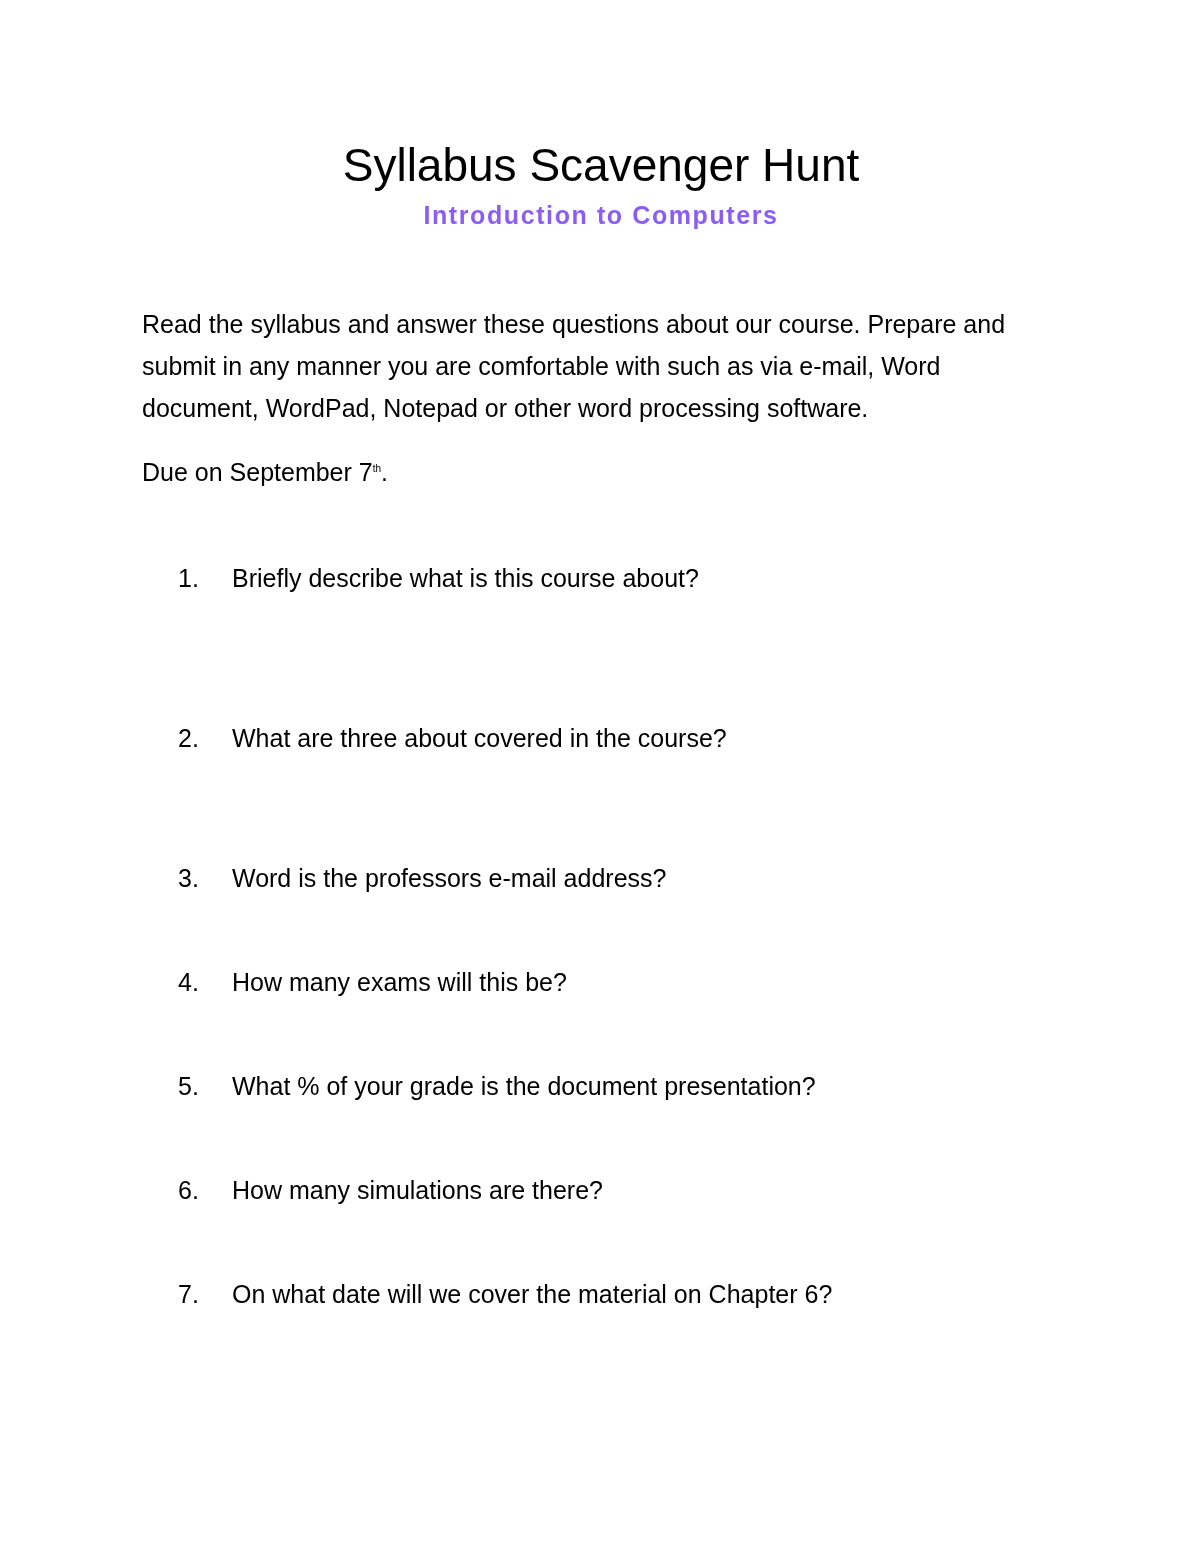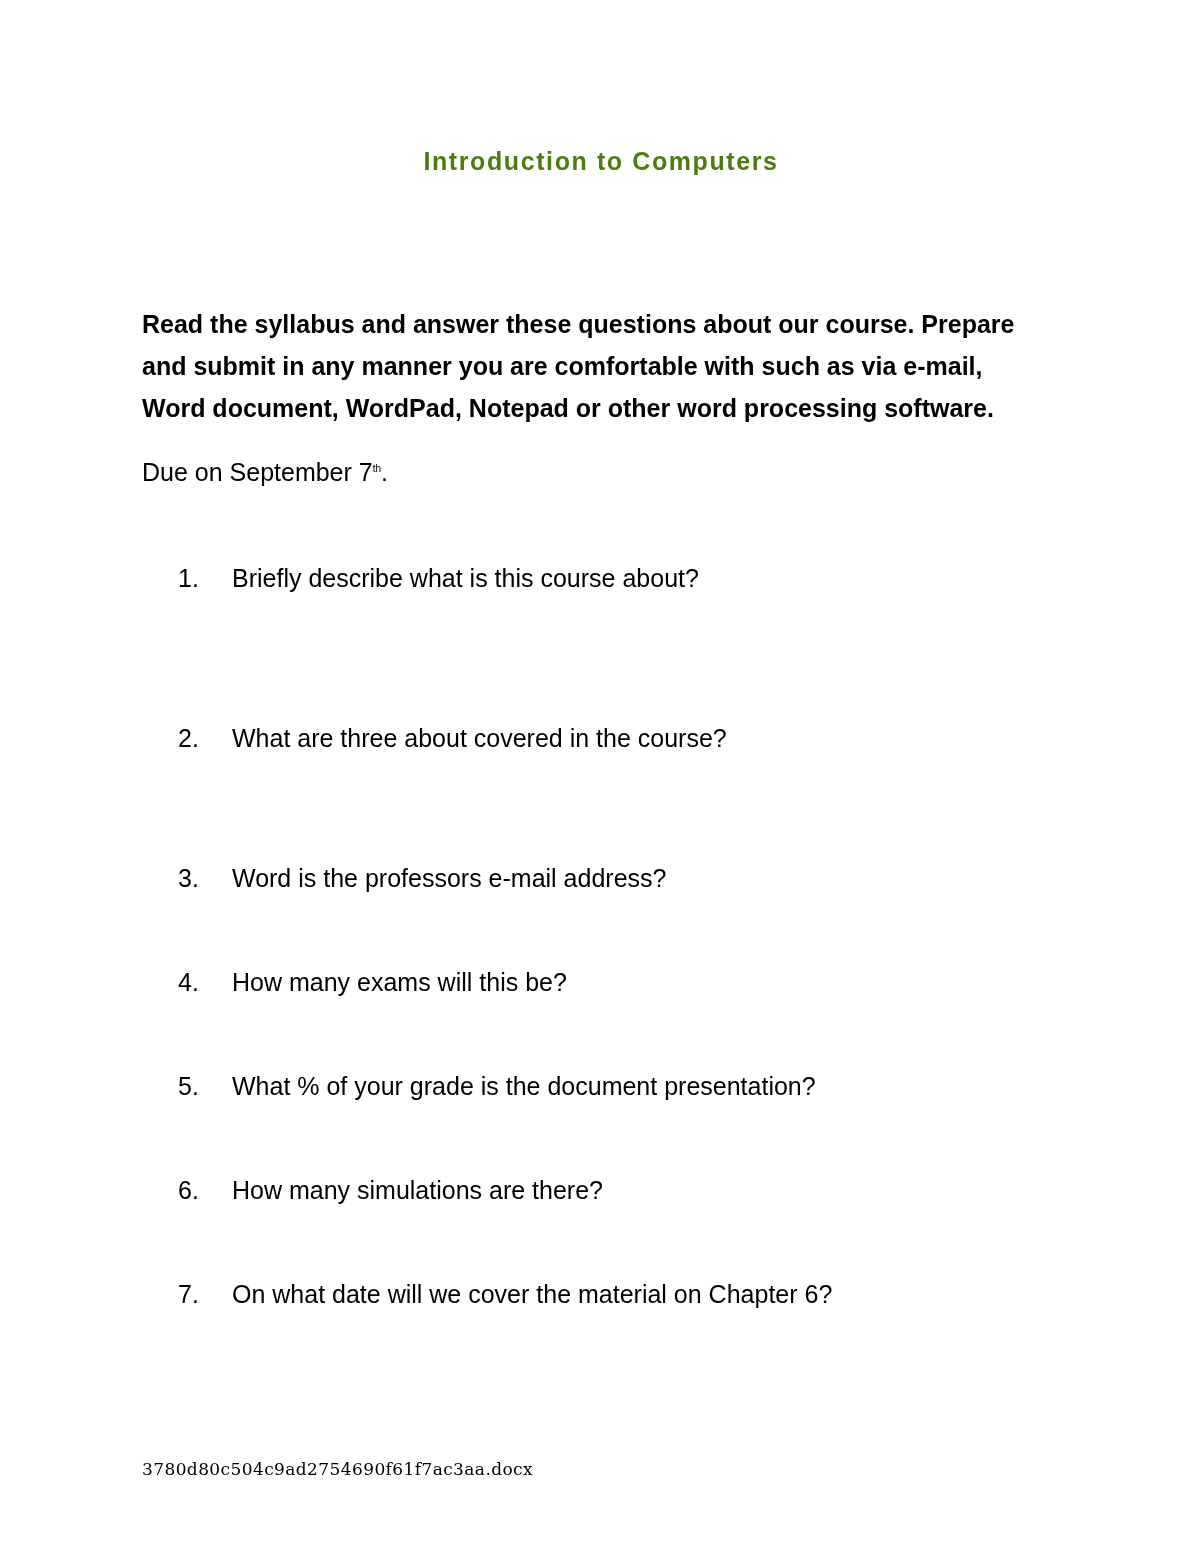--- a/index.html
+++ b/index.html
@@ -43,37 +43,37 @@
     color: #000000;
     letter-spacing: 0px;
     margin: 0;
     white-space: nowrap;
   }
   .doc-subtitle {
     font-family: "Liberation Sans", sans-serif;
     font-size: 25px;
     font-weight: 700;
     line-height: 34px;
-    color: #4d7c0f;
+    color: #8b5cf6;
     letter-spacing: 1.6px;
     margin: 6px 0 0 0;
     white-space: nowrap;
   }
 
   
   .intro-block {
     position: absolute;
     top: 303px;
     left: 142px;
     width: 900px;
   }
   .intro-paragraph {
     font-family: "Liberation Sans", sans-serif;
     font-size: 25px;
-    font-weight: 700;
+    font-weight: 400;
     line-height: 42px;
     color: #000000;
     margin: 0;
     text-align: left;
   }
   .due-paragraph {
     font-family: "Liberation Sans", sans-serif;
     font-size: 25px;
     font-weight: 400;
     line-height: 42px;
@@ -135,20 +135,21 @@
     margin: 0;
     white-space: nowrap;
   }
 </style>
 </head>
 <body>
 
 <div class="page">
 
   <header class="doc-header">
+    <h1 class="doc-title">Syllabus Scavenger Hunt</h1>
     <h2 class="doc-subtitle">Introduction to Computers</h2>
   </header>
 
   <section class="intro-block">
     <p class="intro-paragraph">Read the syllabus and answer these questions about our course. Prepare and submit in any manner you are comfortable with such as via e-mail, Word document, WordPad, Notepad or other word processing software.</p>
     <p class="due-paragraph">
       <span>Due on September 7</span><sup>th</sup><span>.</span>
     </p>
   </section>
 
@@ -190,17 +191,14 @@
     </li>
     <div class="gap-md"></div>
 
     <li class="question-item">
       <span class="q-num">7.</span>
       <span class="q-text">On what date will we cover the material on Chapter 6?</span>
     </li>
 
   </ol>
 
-  <footer class="doc-footer">
-    <p class="footer-filename">3780d80c504c9ad2754690f61f7ac3aa.docx</p>
-  </footer>
 
 </div>
 
 </body></html>

